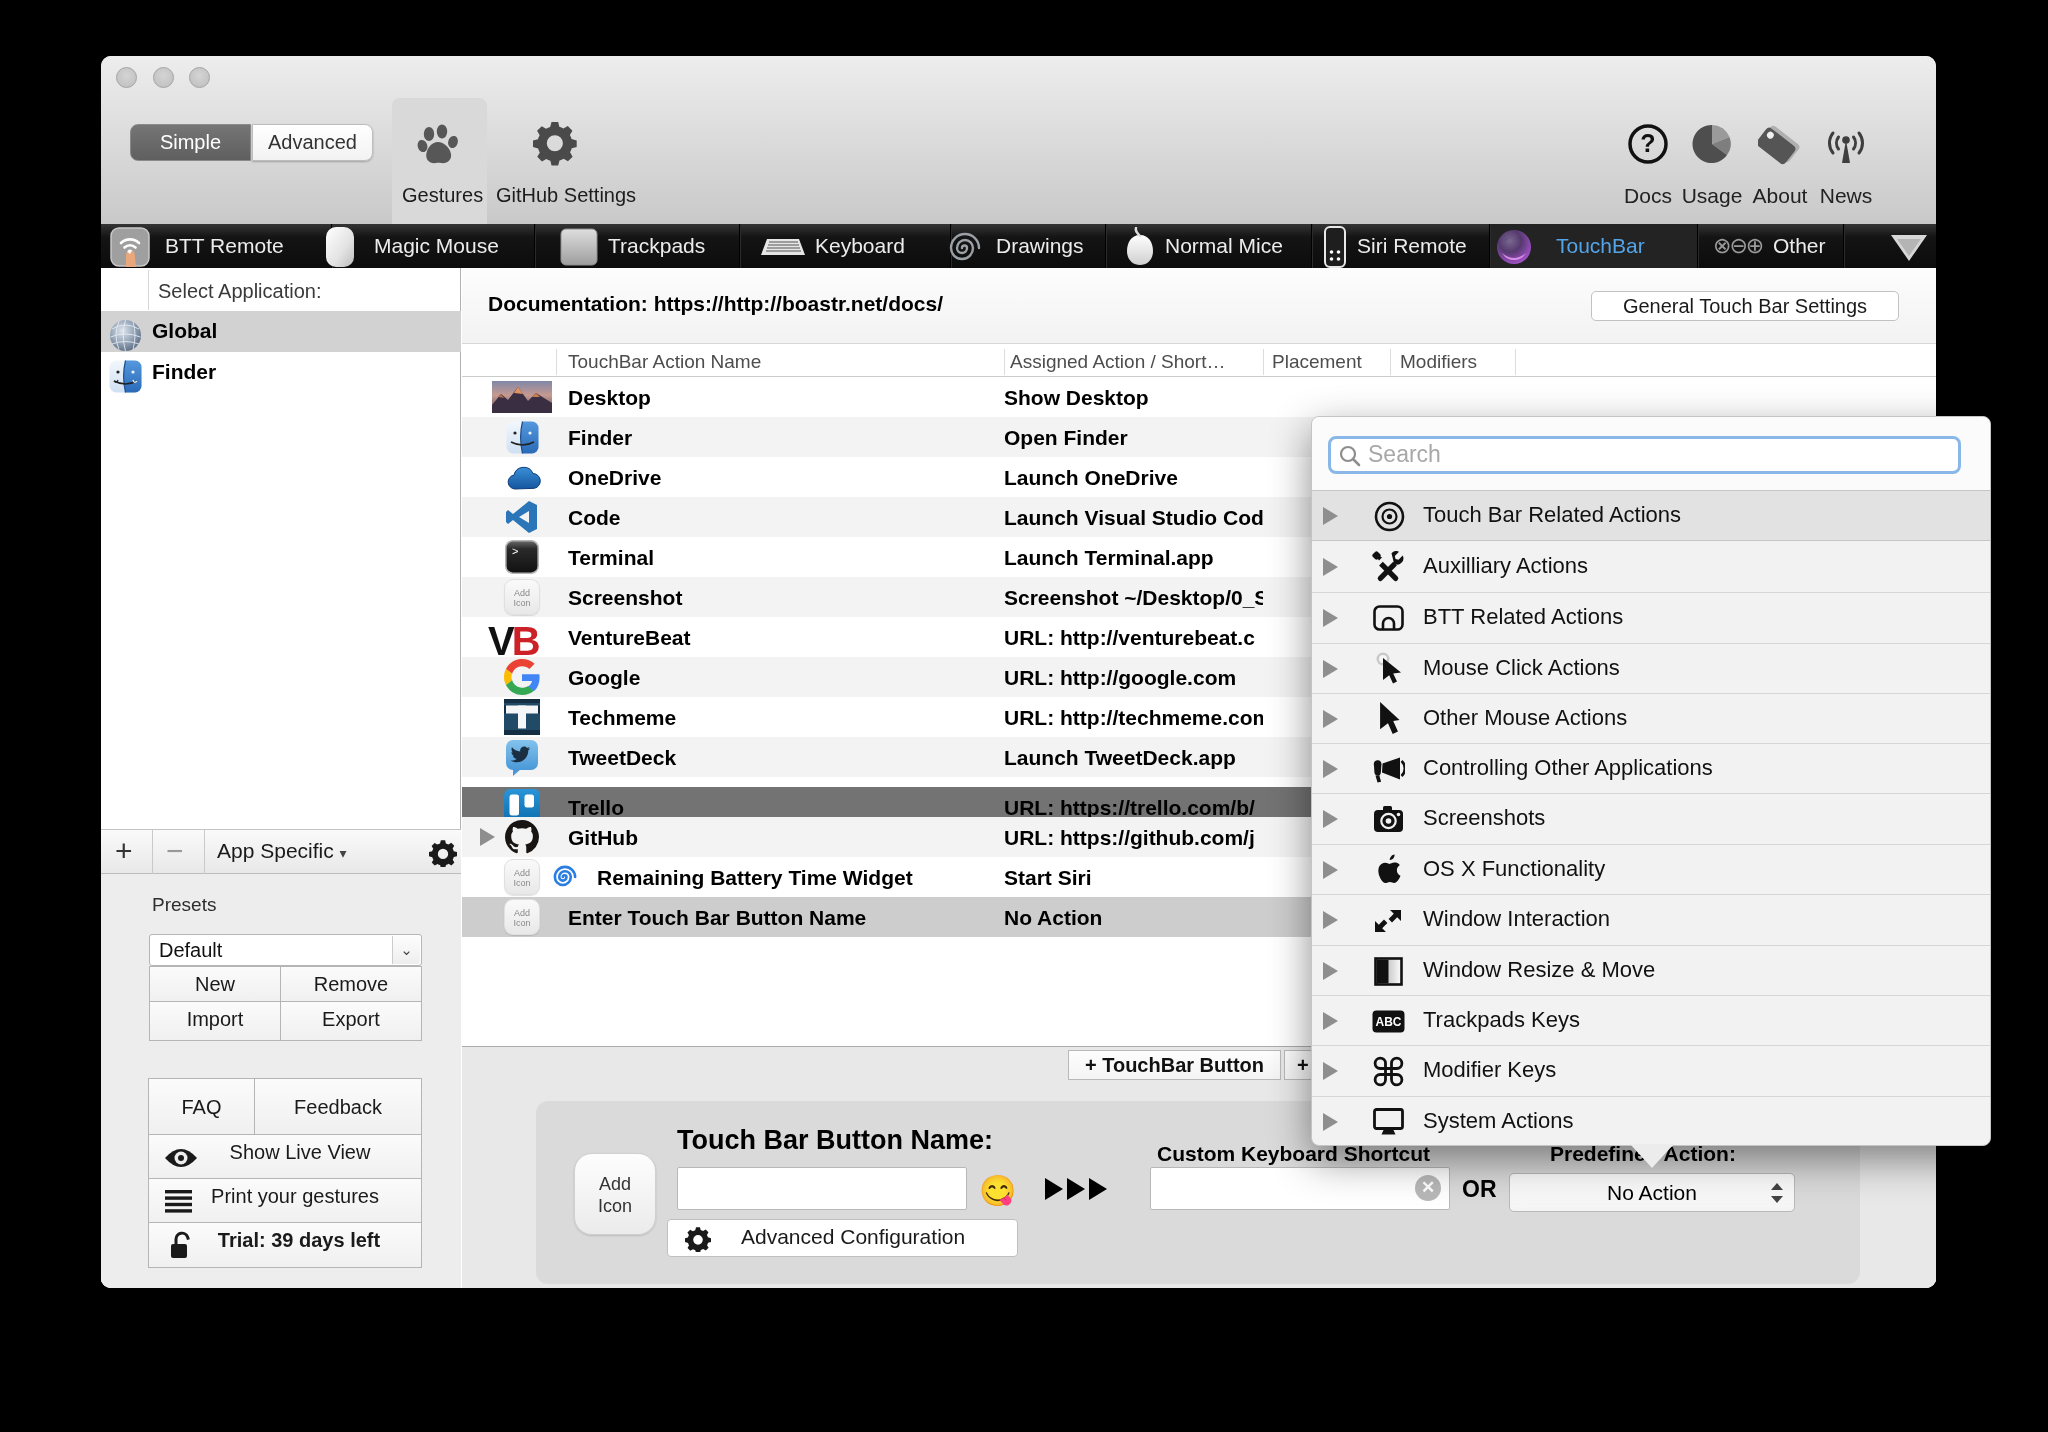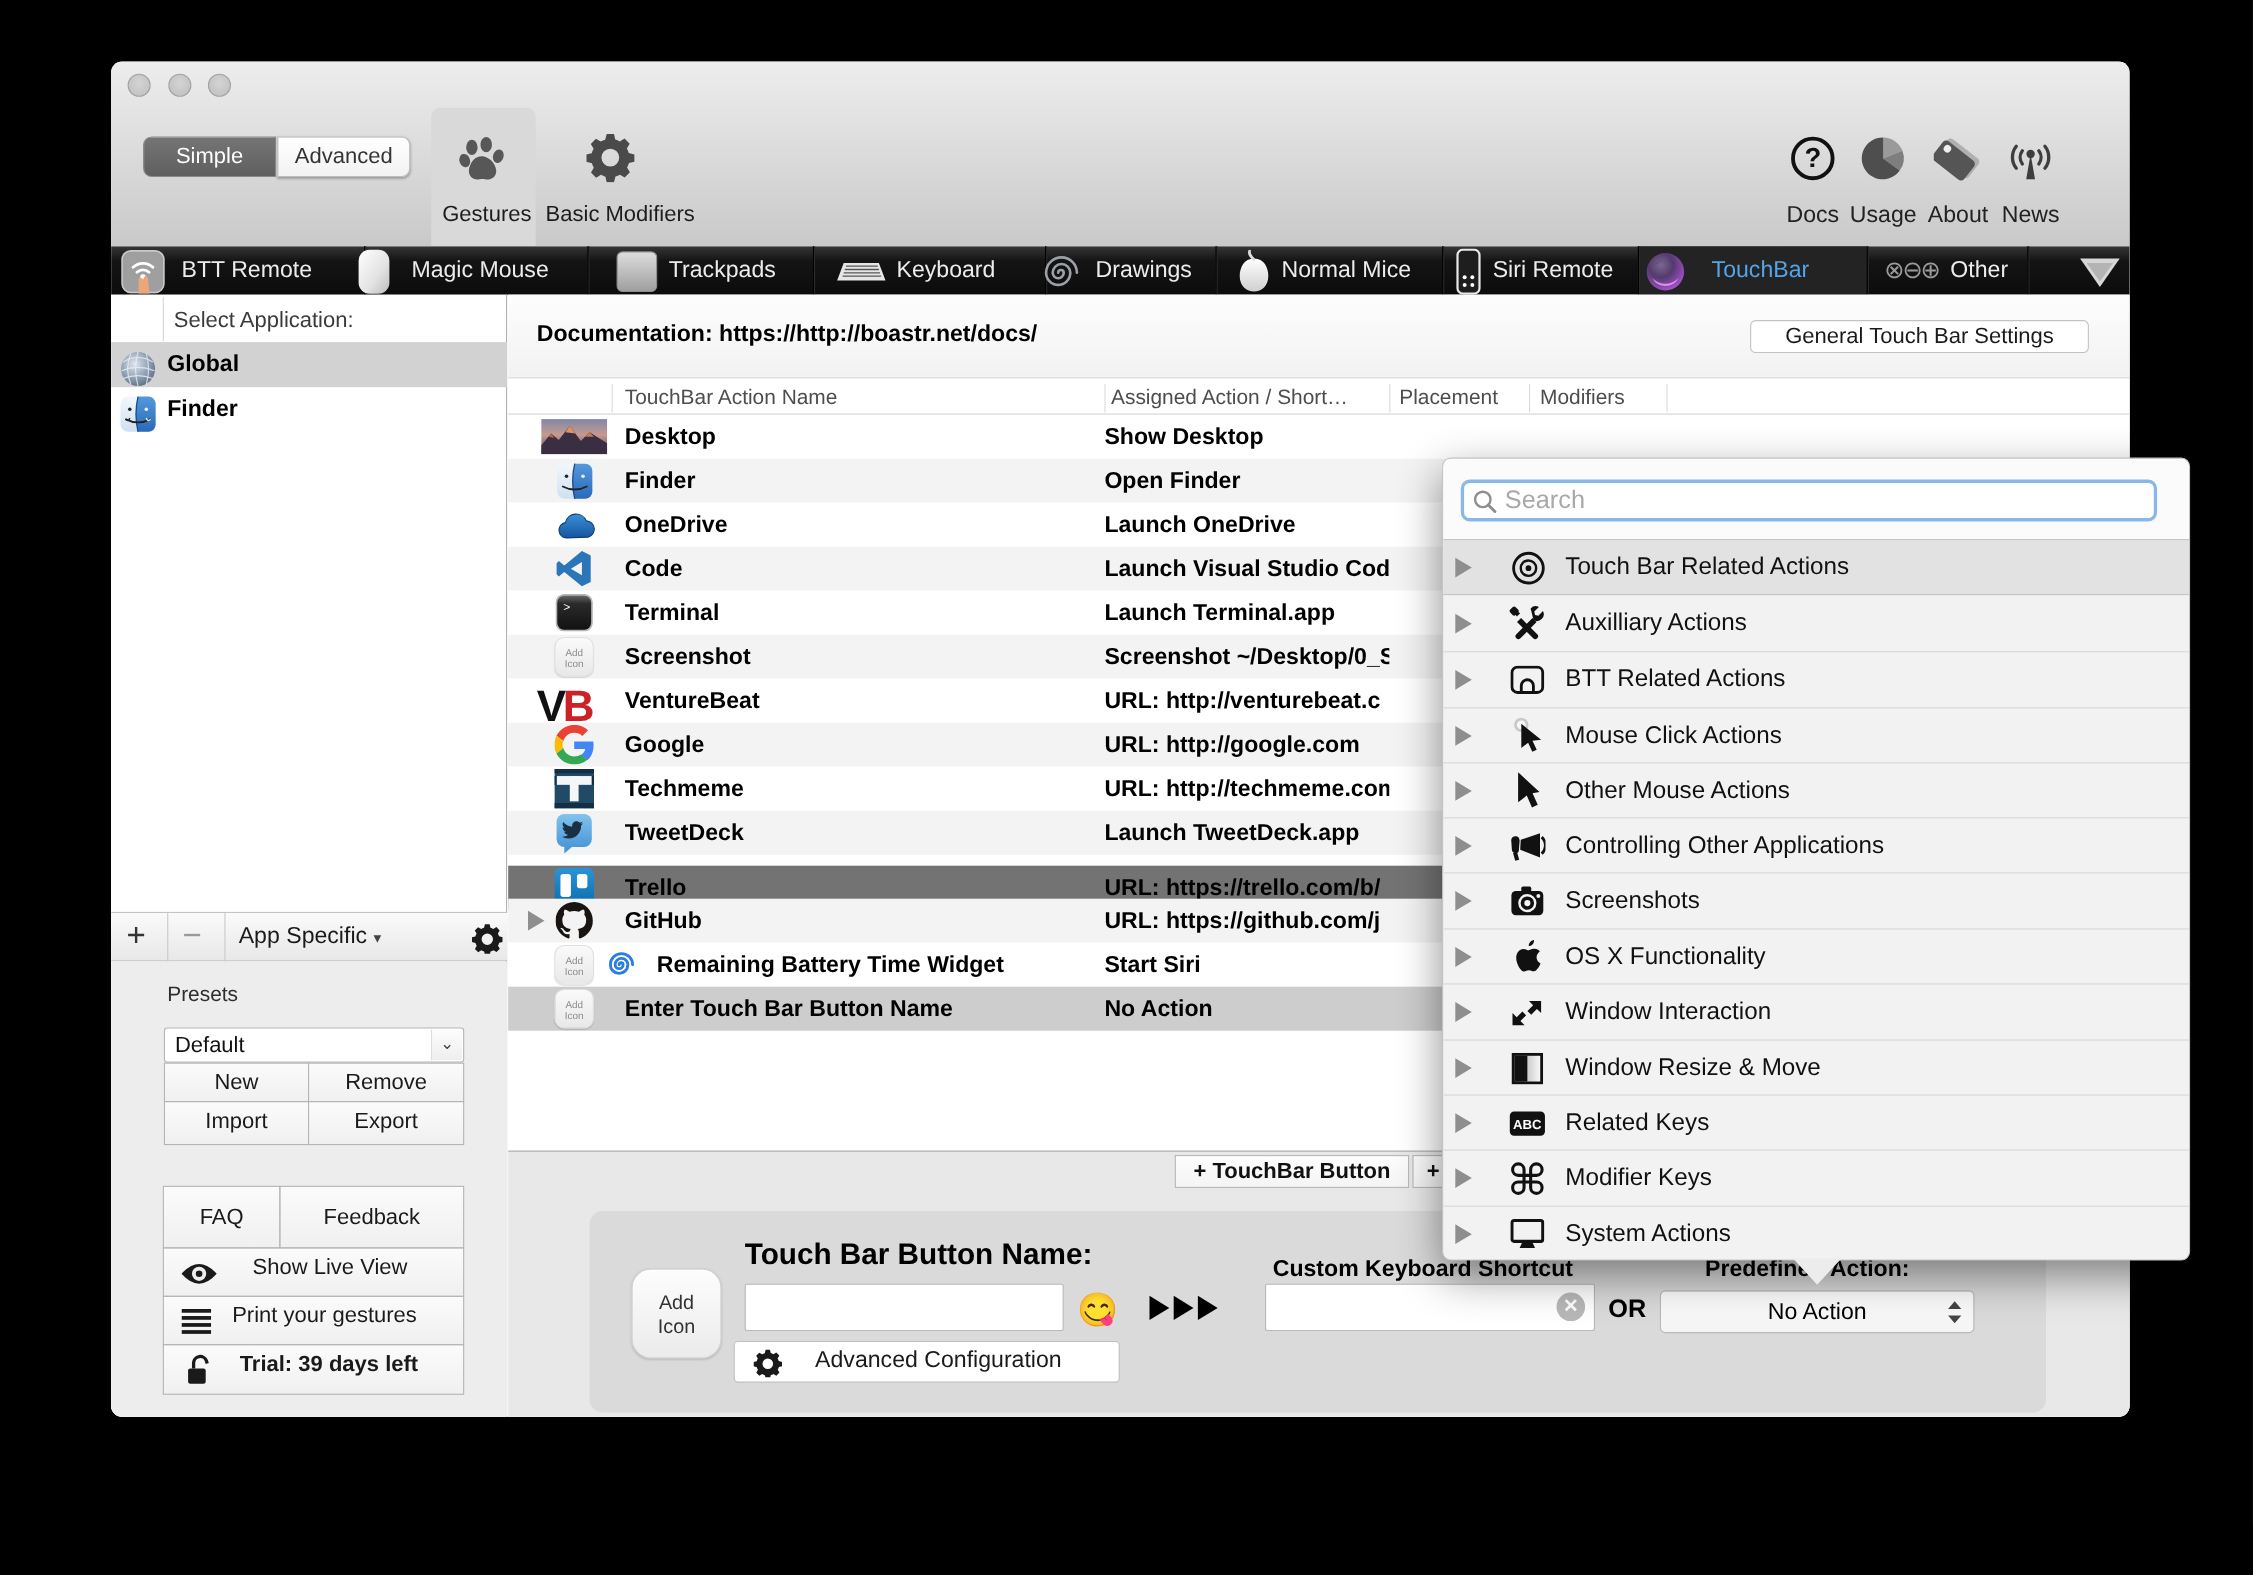--- a/index.html
+++ b/index.html
@@ -51,21 +51,21 @@
 <ellipse cx="6.5" cy="24" rx="4.8" ry="6.2" transform="rotate(-18 6.5 24)"></ellipse>
 <ellipse cx="37" cy="20" rx="4.8" ry="6.2" transform="rotate(18 37 20)"></ellipse>
 <path d="M22 20 C28 20 34 26 35 32 C36 38 31 42 25 41 C23.5 40.7 21.5 40.7 20 41 C14 42 9 38 10.5 31 C12 25 16 20 22 20 Z"></path>
 </g>
 </svg>
 <div class="toollabel" style="left:301px;">Gestures</div>
 
 <svg class="abs" style="left:432px;top:64px;" width="46" height="46" viewBox="0 0 46 46">
 <path fill="#4a4a4a" d="M19.5 2 h7 l1.2 5.2 a16 16 0 0 1 4.3 1.8 l4.6-2.7 4.9 4.9 -2.7 4.6 a16 16 0 0 1 1.8 4.3 L46 21.5 v7 l-5.2 1.2 a16 16 0 0 1 -1.8 4.3 l2.7 4.6 -4.9 4.9 -4.6-2.7 a16 16 0 0 1 -4.3 1.8 L26.5 48 h-7 l-1.2-5.2 a16 16 0 0 1 -4.3-1.8 l-4.6 2.7 -4.9-4.9 2.7-4.6 a16 16 0 0 1 -1.8-4.3 L0 28.5 v-7 l5.2-1.2 a16 16 0 0 1 1.8-4.3 L4.3 11.4 9.2 6.5 l4.6 2.7 a16 16 0 0 1 4.3-1.8 Z M23 16 a8.5 8.5 0 1 0 0 17 a8.5 8.5 0 0 0 0-17 Z" transform="scale(0.95)"></path>
 </svg>
-<div class="toollabel" style="left:395px;">Basic Modifiers</div>
+<div class="toollabel" style="left:395px;">GitHub Settings</div>
 
 <svg class="ricon" style="left:1526px;" width="42" height="42" viewBox="0 0 42 42">
 <circle cx="21" cy="21" r="18" fill="none" stroke="#111" stroke-width="3.5"></circle>
 <text x="21" y="28.5" font-size="25" font-weight="bold" fill="#111" text-anchor="middle" font-family="Liberation Sans">?</text>
 </svg>
 <div class="rlabel" style="left:1502px;width:90px;">Docs</div>
 
 <svg class="ricon" style="left:1590px;" width="42" height="42" viewBox="0 0 42 42">
 <path d="M21 21 L21 2 A19 19 0 0 1 38.5 14 Z" fill="#9a9a9a"></path>
 <path d="M21 21 L38.5 14 A19 19 0 0 1 36 32 Z" fill="#7e7e7e"></path>
@@ -616,21 +616,21 @@
 <rect x="2.8" y="2.8" width="11.7" height="23.4" fill="#111"></rect>
 </svg>
 <div class="plbl">Window Resize &amp; Move</div>
 </div>
 <div class="prow" style="top:578px;">
 <div class="ptri"></div>
 <svg class="picon" style="left:60px;top:14px;" width="33" height="23" viewBox="0 0 33 23">
 <rect x="0.5" y="0.5" width="32" height="22" rx="4" fill="#111"></rect>
 <text x="16.5" y="16" font-size="12" font-weight="bold" fill="#fff" text-anchor="middle" font-family="Liberation Sans">ABC</text>
 </svg>
-<div class="plbl">Related Keys</div>
+<div class="plbl">Trackpads Keys</div>
 </div>
 <div class="prow" style="top:628px;">
 <div class="ptri"></div>
 <svg class="picon" style="left:61px;top:10px;" width="31" height="31" viewBox="0 0 31 31">
 <path d="M12.5 12.5 L12.5 7.2 A5.2 5.2 0 1 0 7.2 12.5 L12.5 12.5 M18.5 12.5 L23.8 12.5 A5.2 5.2 0 1 0 18.5 7.2 L18.5 12.5 M12.5 18.5 L7.2 18.5 A5.2 5.2 0 1 0 12.5 23.8 L12.5 18.5 M18.5 18.5 L18.5 23.8 A5.2 5.2 0 1 0 23.8 18.5 L18.5 18.5 M12.5 12.5 H18.5 V18.5 H12.5 Z" fill="none" stroke="#111" stroke-width="2.8"></path>
 </svg>
 <div class="plbl">Modifier Keys</div>
 </div>
 <div class="prow" style="top:679px;">
 <div class="ptri"></div>

